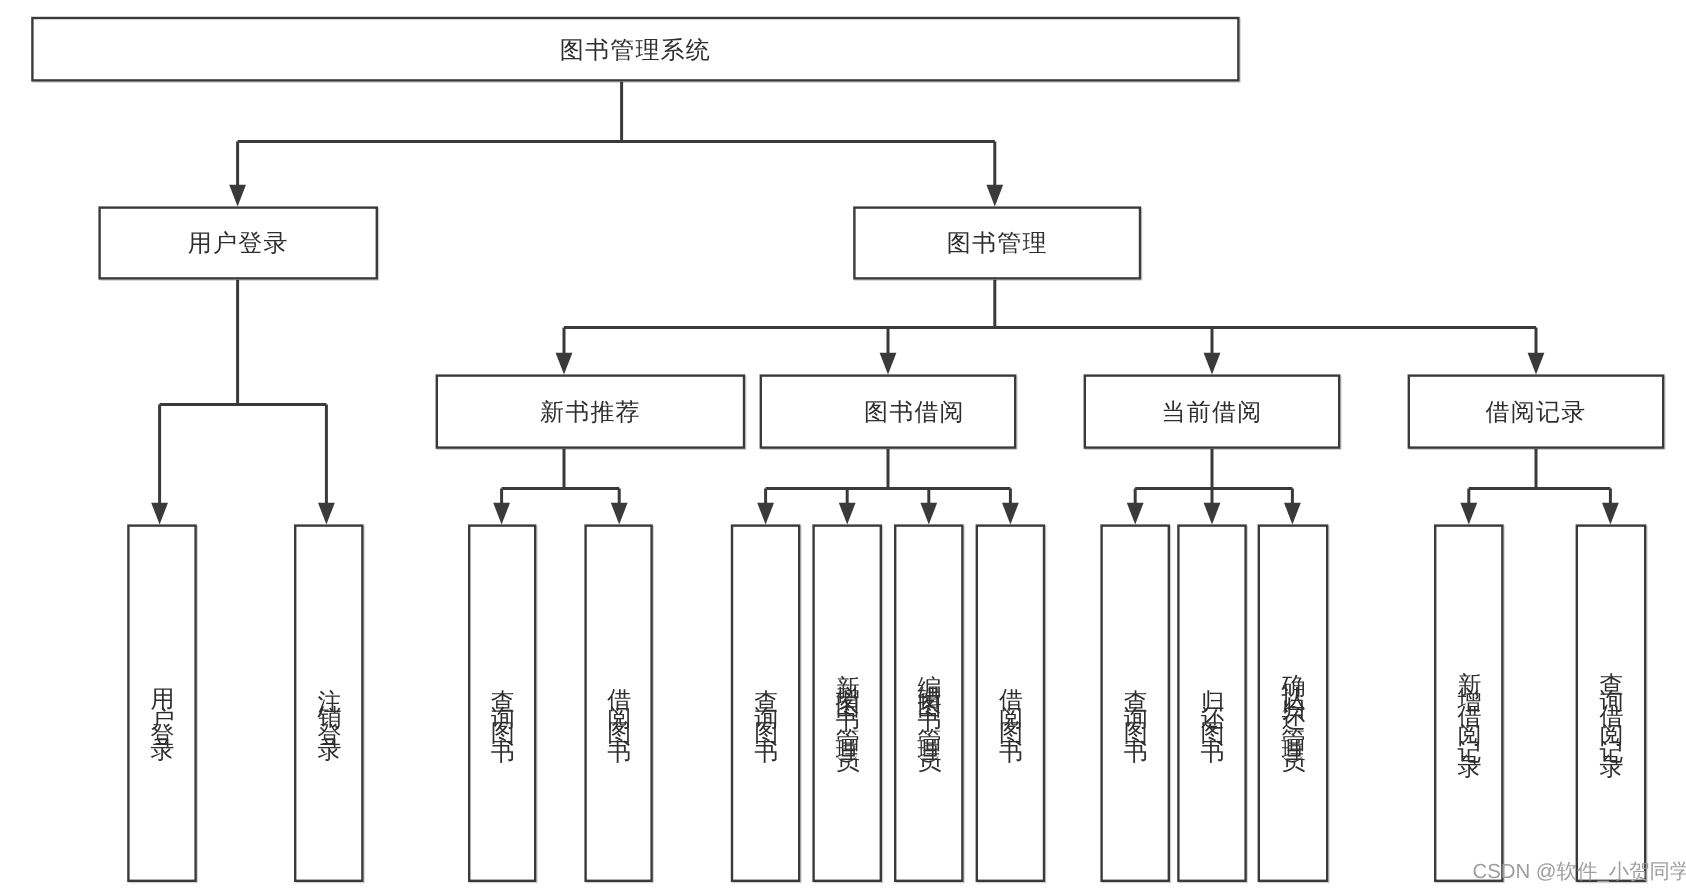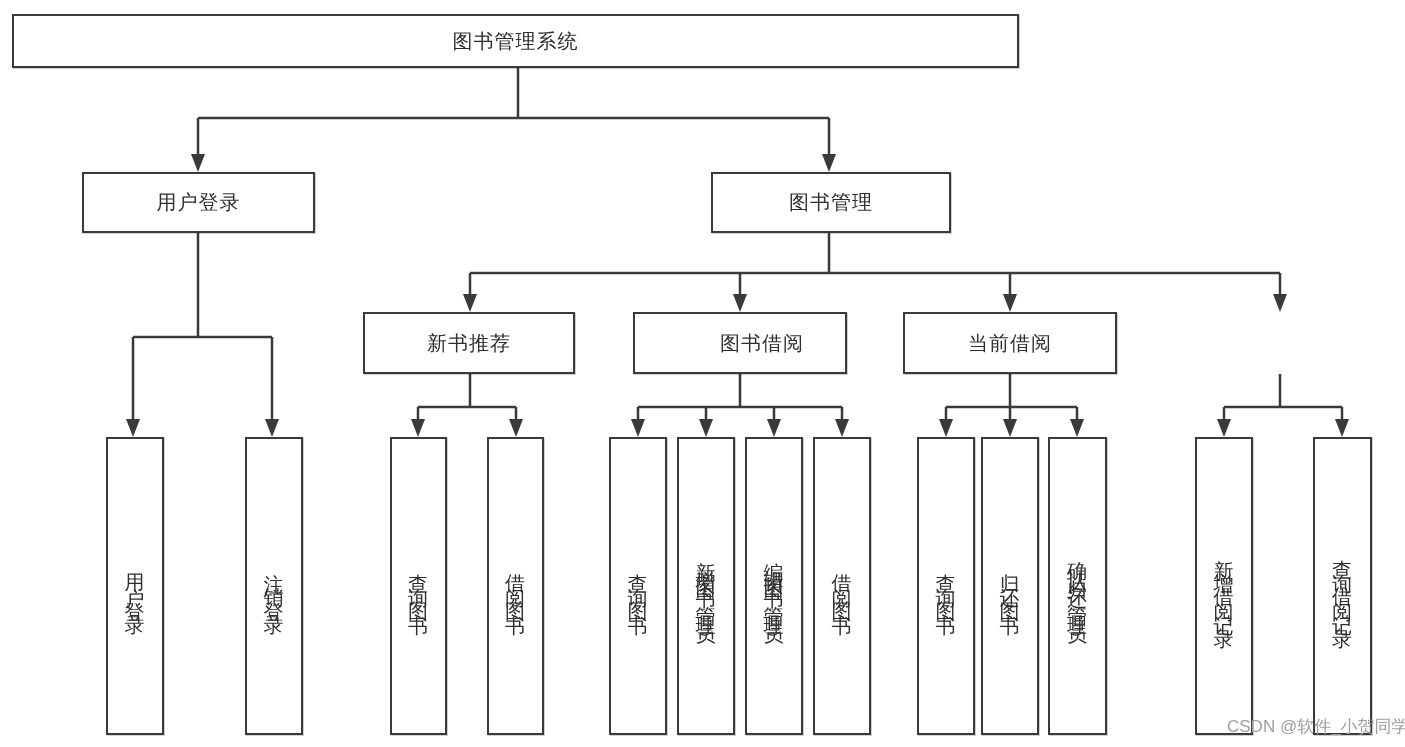--- a/index.html
+++ b/index.html
@@ -90,39 +90,42 @@
       <polygon points="767,419 781,419 774,437"></polygon>
       <polygon points="835,419 849,419 842,437"></polygon>
       <polygon points="939,419 953,419 946,437"></polygon>
       <polygon points="1003,419 1017,419 1010,437"></polygon>
       <polygon points="1070,419 1084,419 1077,437"></polygon>
       <polygon points="1217,419 1231,419 1224,437"></polygon>
       <polygon points="1335,419 1349,419 1342,437"></polygon>
     </g>
   </svg>
 
-  <div class="box h" style="left:12px; top:14px; width:1007px; height:54px;">
+  <div class="box h" style="left:26px; top:14px; width:1007px; height:54px;">
     <span>图书管理系统</span>
   </div>
 
   <div class="box h" style="left:82px; top:172px; width:233px; height:61px;">
     <span>用户登录</span>
   </div>
   <div class="box h" style="left:711px; top:172px; width:240px; height:61px;">
     <span>图书管理</span>
   </div>
 
-  <div class="box h" style="left:363px; top:312px; width:212px; height:62px;align-items:center;">
+  <div class="box h" style="left:363px; top:312px; width:258px; height:62px;align-items:center;">
     <span>新书推荐</span>
   </div>
   <div class="box h" style="left:633px; top:312px; width:214px; height:62px;padding-left:44px;">
     <span>图书借阅</span>
   </div>
   <div class="box h" style="left:903px; top:312px; width:214px; height:62px;text-align:center;">
     <span>当前借阅</span>
+  </div>
+  <div class="box h" style="left:1173px; top:312px; width:214px; height:62px;">
+    <span>借阅记录</span>
   </div>
 
   <div class="box v" style="left:106px; top:437px; width:58px; height:298px;">
     <span>用户登录</span>
   </div>
   <div class="box v" style="left:245px; top:437px; width:58px; height:298px;">
     <span>注销登录</span>
   </div>
 
   <div class="box v" style="left:390px; top:437px; width:57px; height:298px;">

